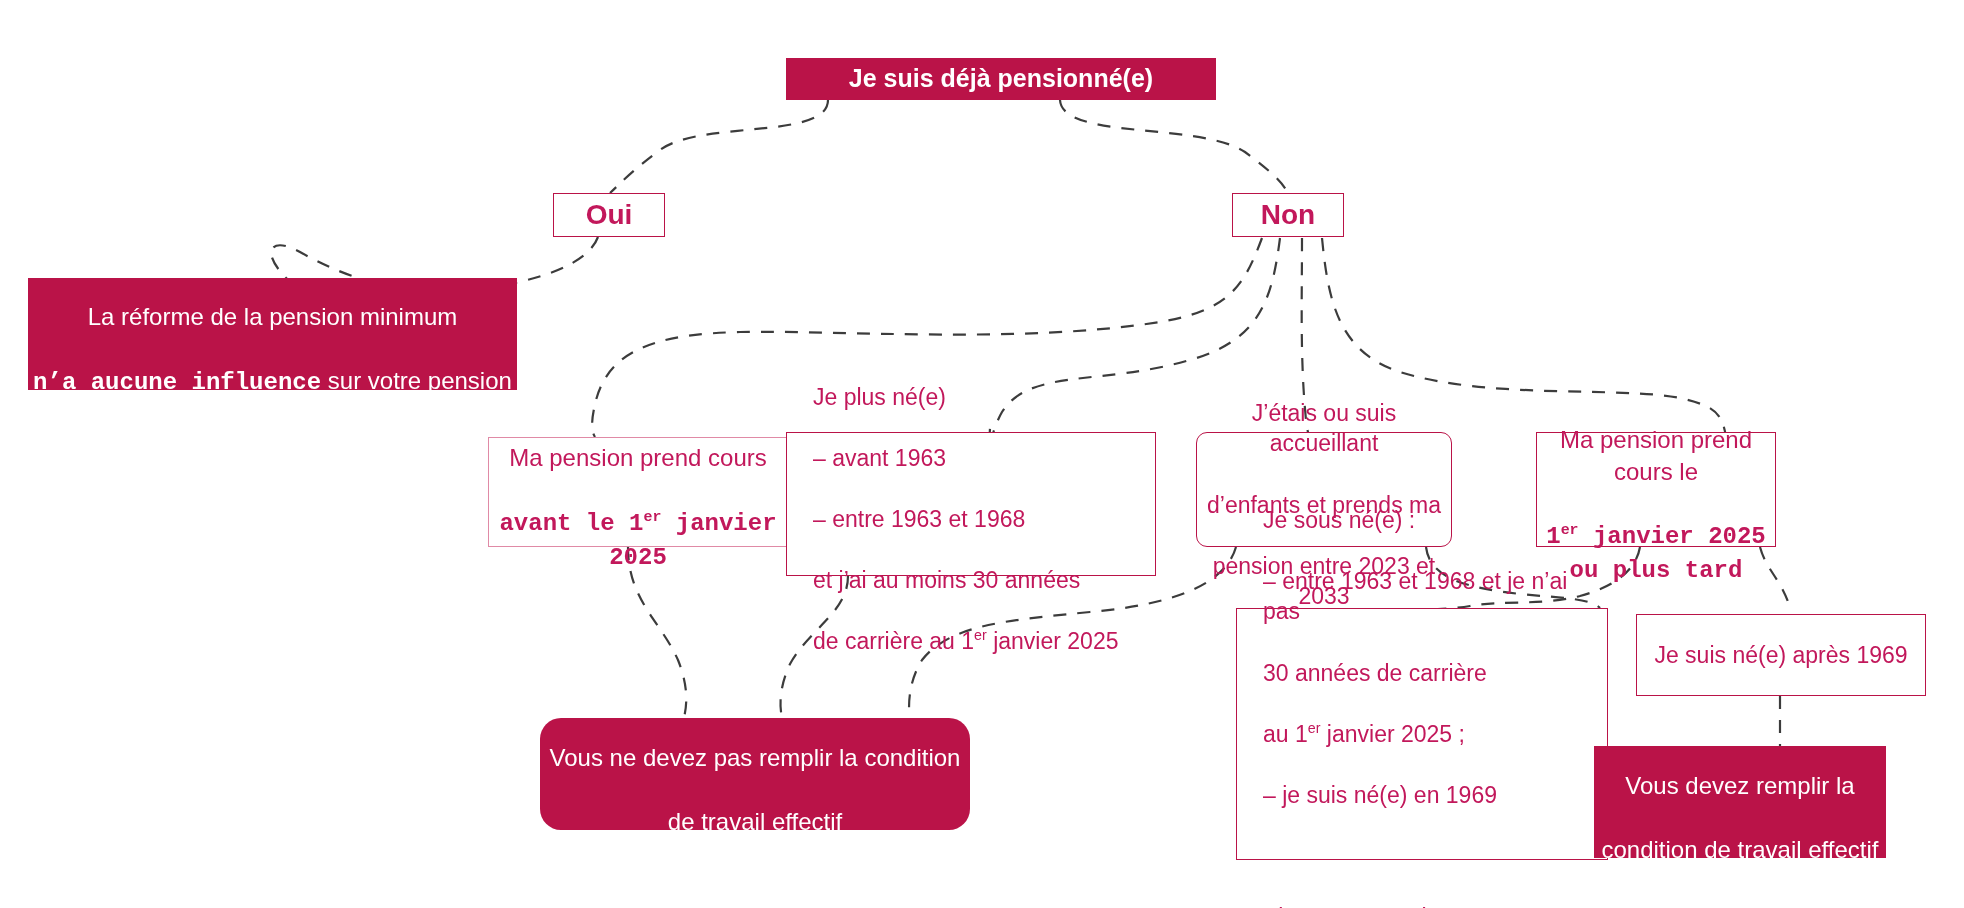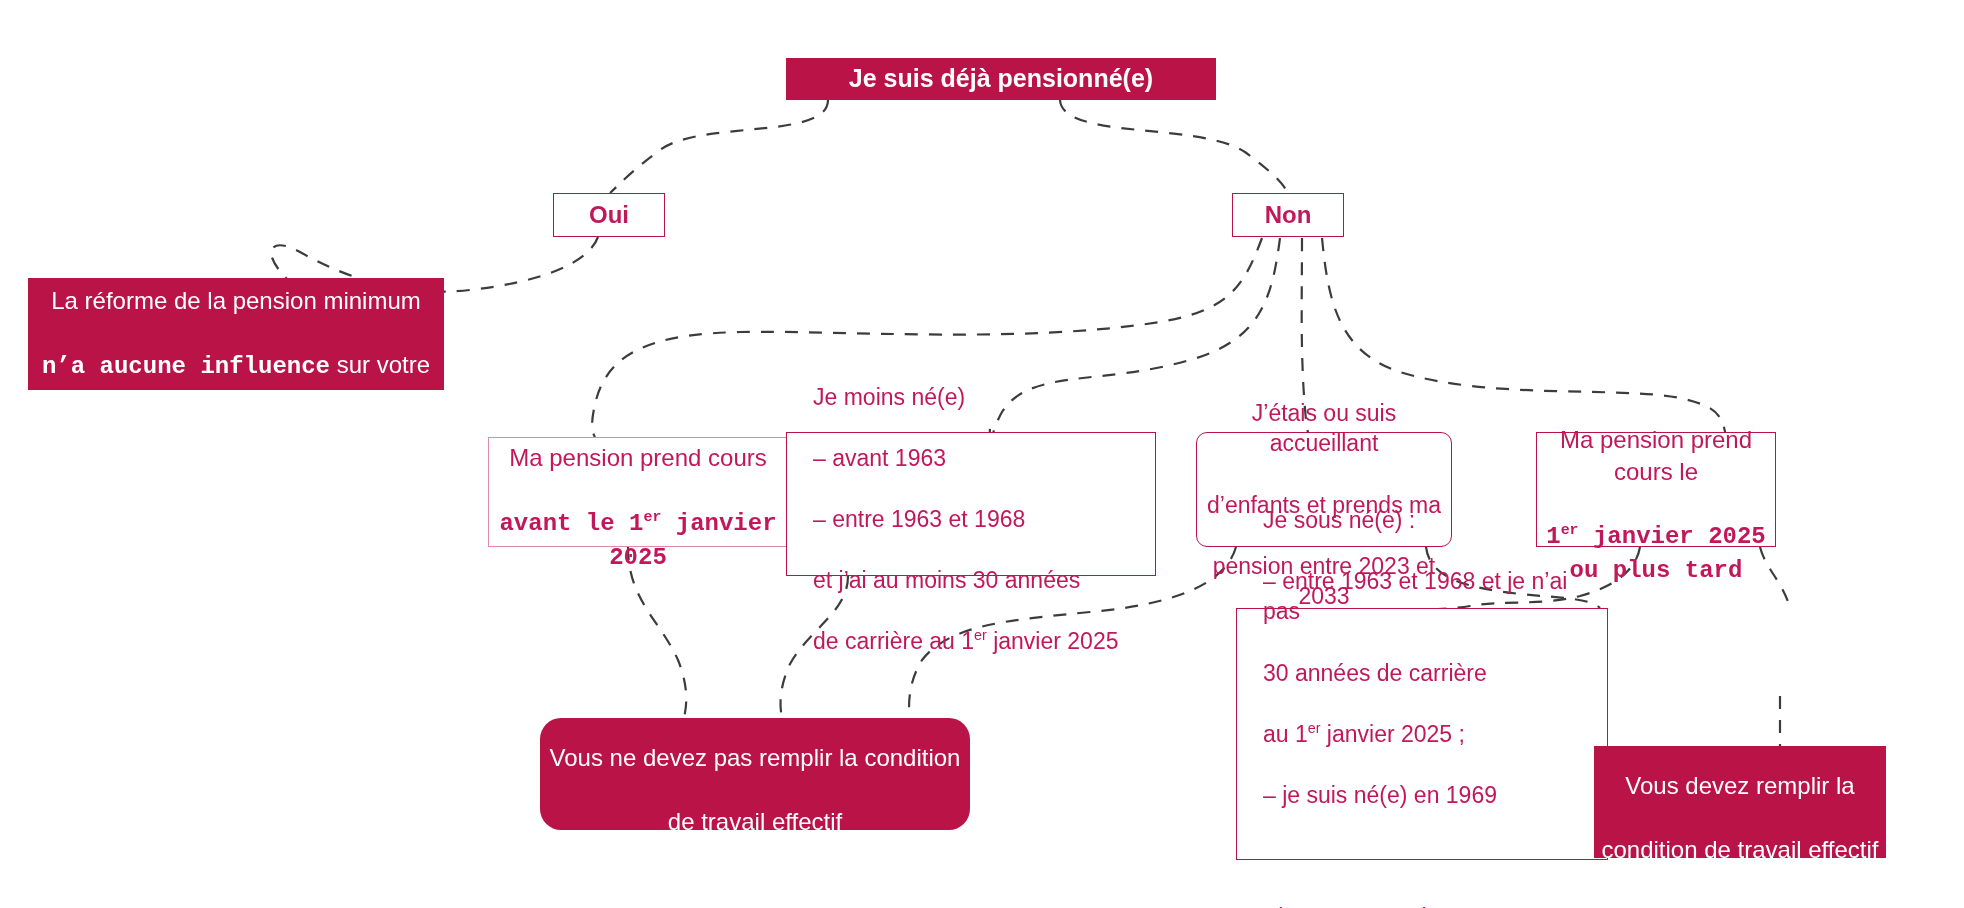--- a/index.html
+++ b/index.html
@@ -50,21 +50,21 @@
   .outlined {
     background: #ffffff;
     color: #c2185b;
     border: 1.6px solid #ba1348;
   }
   .outlined.soft {
     border-color: #e08aa6;
     margin-left: 40px;
   }
   .pill {
-    font-size: 24px;
+    font-size: 28px;
     font-weight: 600;
   }
   .lead {
     font-size: 25px;
     font-weight: 600;
   }
   .body24 {
     font-size: 24px;
     font-weight: 400;
   }
@@ -129,37 +129,37 @@
   </div>
 
   <div class="node outlined pill" style="left:553px; top:193px; width:112px; height:44px;">
     <span class="txt">Oui</span>
   </div>
 
   <div class="node outlined pill" style="left:1232px; top:193px; width:112px; height:44px;">
     <span class="txt">Non</span>
   </div>
 
-  <div class="node filled body24" style="left:28px; top:278px; width:416px; height:112px;">
+  <div class="node filled body24" style="left:28px; top:278px; width:489px; height:112px;">
     <span class="txt">
       <span>La réforme de la pension minimum</span><br>
       <b>n’a aucune influence</b><span> sur votre pension</span>
     </span>
   </div>
 
   <div class="node outlined soft body24" style="left:448px; top:437px; width:300px; height:110px;">
     <span class="txt">
       <span>Ma pension prend cours</span><br>
       <b><span>avant le 1</span><sup>er</sup><span> janvier 2025</span></b>
     </span>
   </div>
 
   <div class="node outlined body23 left-align" style="left:786px; top:432px; width:370px; height:144px;">
     <span class="txt">
-      <span>Je moins né(e)</span><br>
+      <span>Je plus né(e)</span><br>
       <span>– avant 1963</span><br>
       <span>– entre 1963 et 1968</span><br>
       <span>   et j’ai au moins 30 années</span><br>
       <span>   de carrière au 1</span><sup>er</sup><span> janvier 2025</span>
     </span>
   </div>
 
   <div class="node outlined body23" style="left:1196px; top:432px; width:256px; height:115px;border-radius:11px;">
     <span class="txt">
       <span>J’étais ou suis accueillant</span><br>
@@ -181,20 +181,23 @@
       <span>– entre 1963 et 1968 et je n’ai pas</span><br>
       <span>   30 années de carrière</span><br>
       <span>   au 1</span><sup>er</sup><span> janvier 2025 ;</span><br>
       <span>– je suis né(e) en 1969</span><br>
       <span>&nbsp;</span><br>
       <span>Alors, vous tombez sous</span><br>
       
     </span>
   </div>
 
+  <div class="node outlined body23" style="left:1636px; top:614px; width:290px; height:82px;">
+    <span class="txt">Je suis né(e) après 1969</span>
+  </div>
 
   <div class="node filled body24" style="left:540px; top:718px; width:430px; height:112px;border-radius:21px;">
     <span class="txt">
       <span>Vous ne devez pas remplir la condition</span><br>
       <span>de travail effectif</span>
     </span>
   </div>
 
   <div class="node filled body24" style="left:1594px; top:746px; width:292px; height:112px;">
     <span class="txt">

